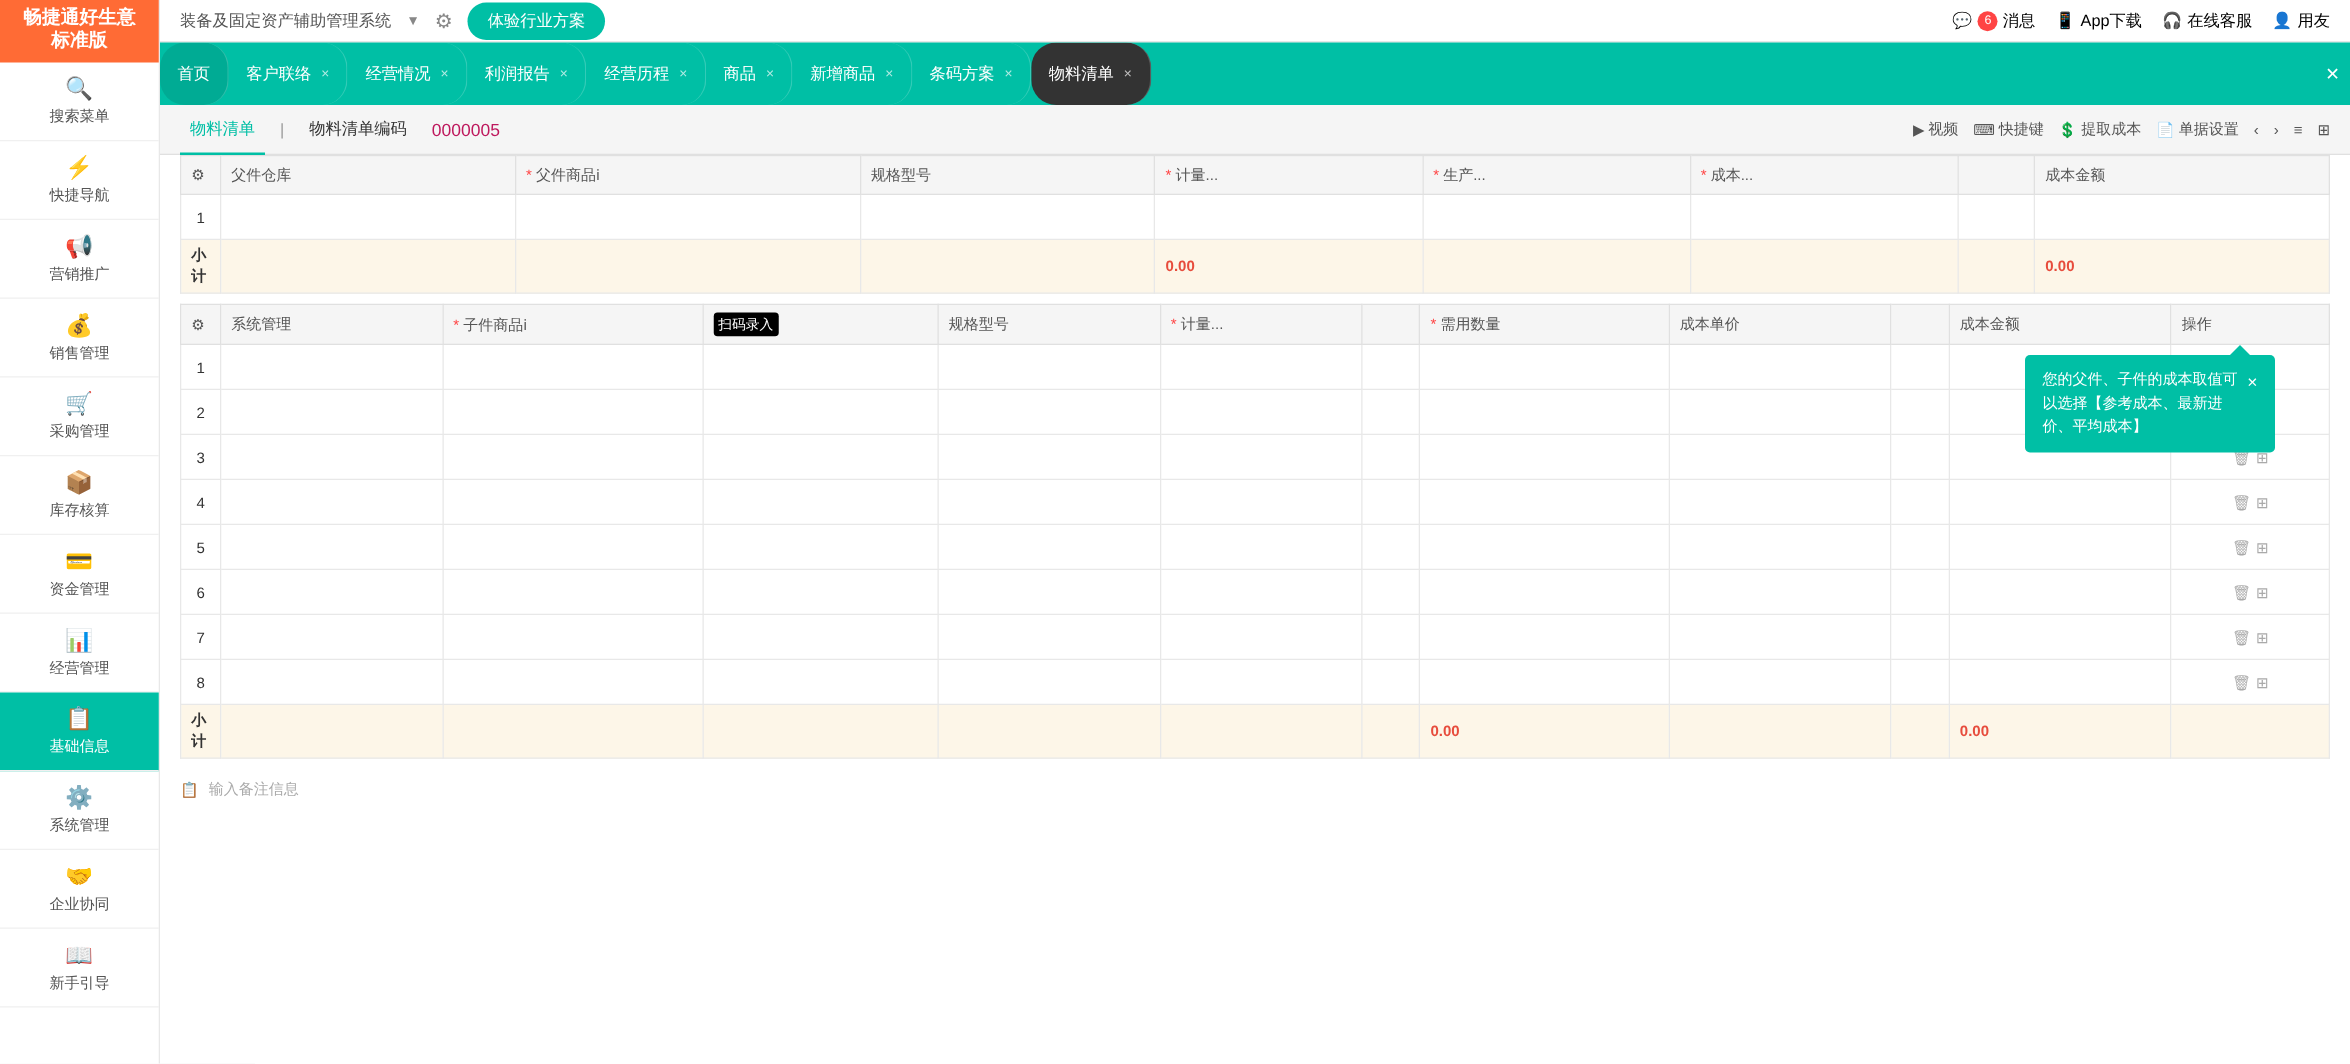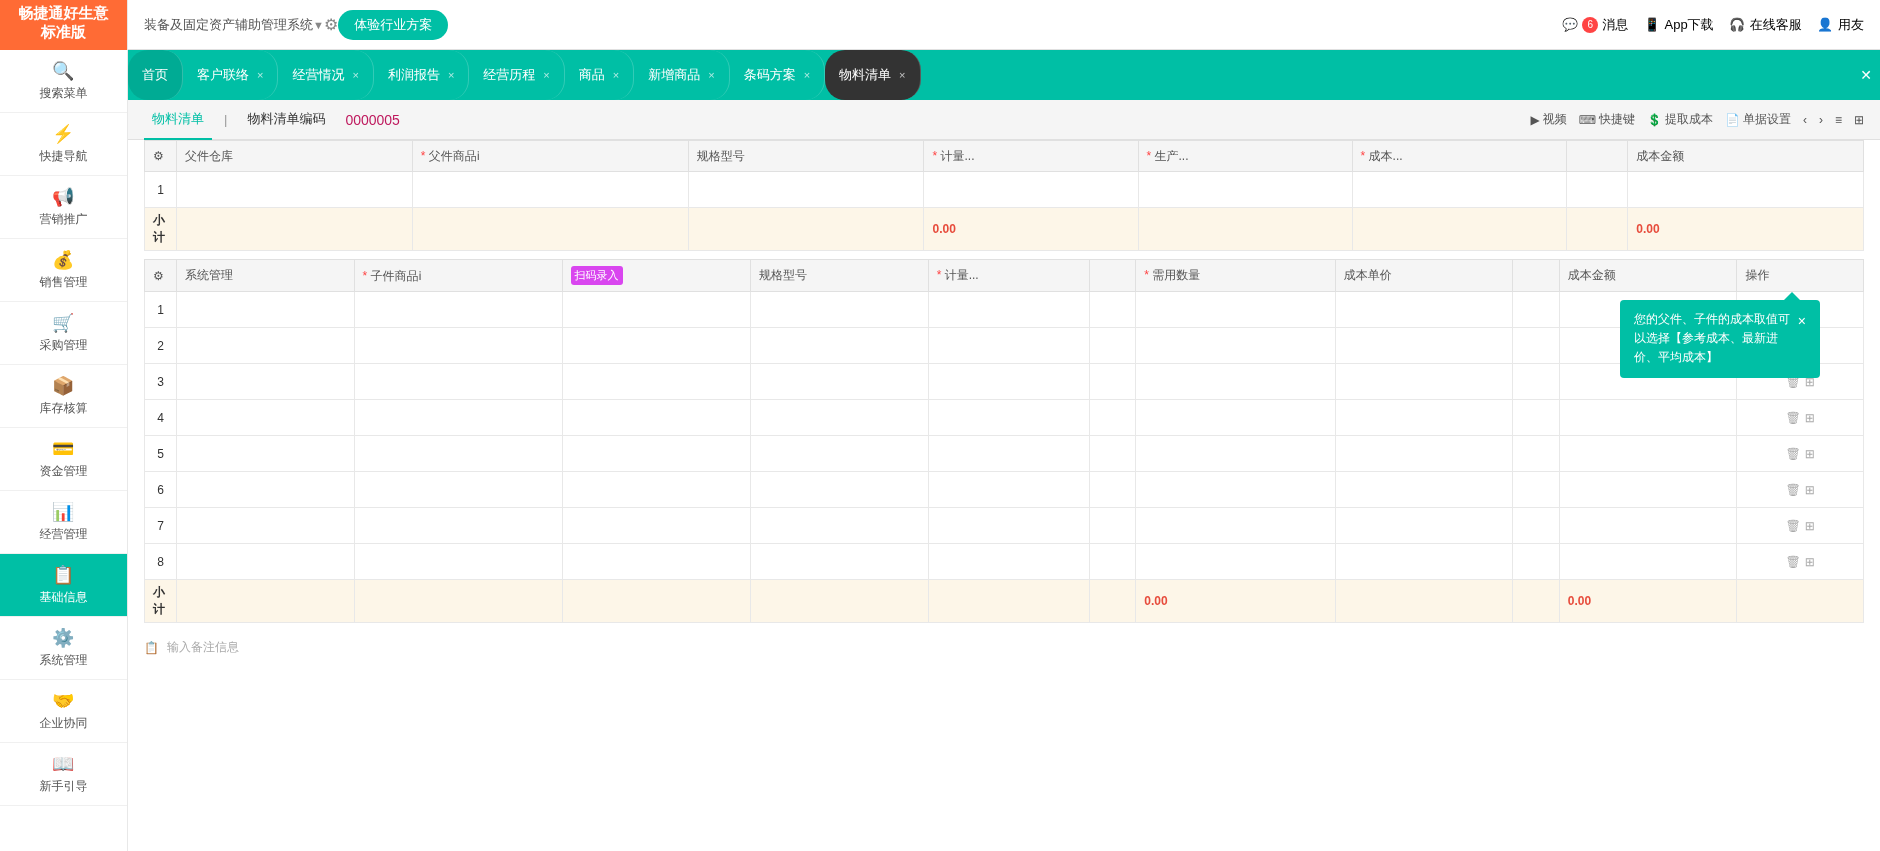--- a/index.html
+++ b/index.html
@@ -92,21 +92,21 @@
     .data-table tr.subtotal td {
       background: #fdf6e8;
       font-weight: bold;
       color: #333;
     }
     .data-table tr.subtotal td.value { color: #e74c3c; }
     .settings-col { width: 32px; text-align: center; }
     .row-num { color: #999; text-align: center; width: 30px; }
 
     .scan-btn {
-      background: #d946ef;
+      background: #000000;
       color: white;
       border: none;
       padding: 2px 4px;
       border-radius: 3px;
       font-size: 11px;
       cursor: pointer;
     }
 
     .action-icons { display: flex; gap: 4px; justify-content: center; color: #aaa; cursor: pointer; }
 
@@ -138,25 +138,25 @@
     .section-header {
       display: flex;
       align-items: center;
       gap: 8px;
       padding: 8px 16px 4px;
     }
     .section-header-title { font-weight: bold; font-size: 13px; color: #333; }
 
     .topbar-system {
       background: white;
-      height: 50px;
+      height: 34px;
       display: flex;
       align-items: center;
       padding: 0 16px;
-      gap: 0;
+      gap: 12px;
       border-bottom: 1px solid #e0e0e0;
     }
     .system-name { font-size: 13px; color: #555; }
     .experience-btn {
       background: #00bfa5;
       color: white;
       border: none;
       padding: 6px 16px;
       border-radius: 20px;
       cursor: pointer;

